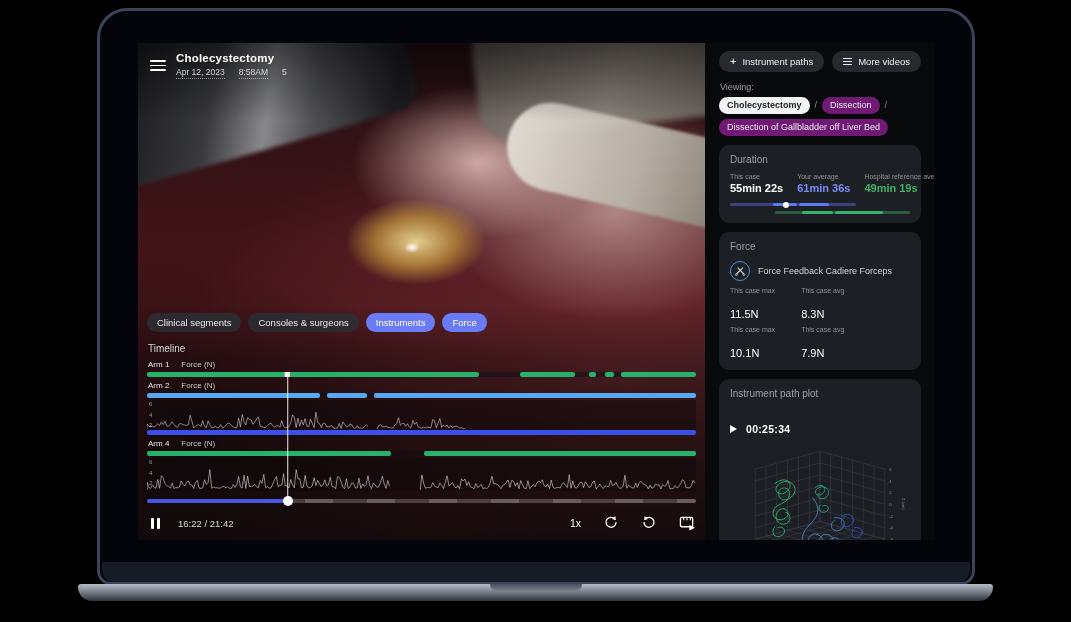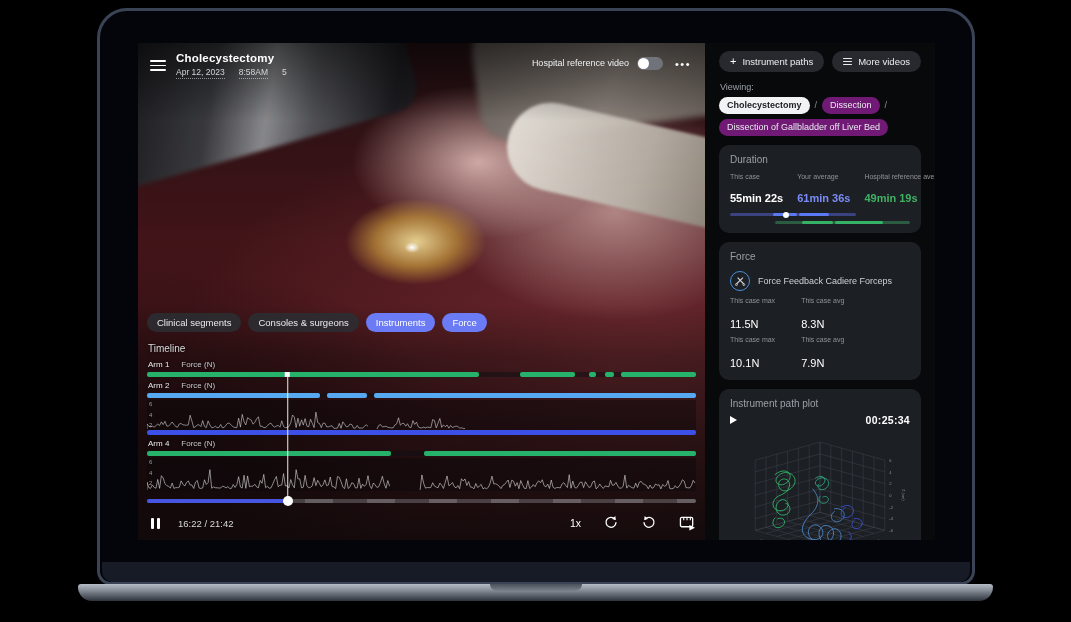--- a/index.html
+++ b/index.html
@@ -107,36 +107,36 @@
   .crumbs { display:flex; flex-wrap:wrap; gap:5px; align-items:center; line-height:1; }
   .chip { font-size:9px; padding:4px 8px; border-radius:10px; cursor:pointer; white-space:nowrap; }
   .chip.light { background:#f2f3f4; color:#1b1d21; font-weight:700; }
   .chip.dark { background:#701a75; color:#e8eaed; }
   .crumb-sep { color:#8a8f94; font-size:9px; }
 
   .card { background:#1c1f24; border-radius:10px; padding:9px 11px; margin-top:9px; }
   .card-title { font-size:10px; color:#9aa0a6; }
   .dur-stats { display:flex; gap:14px; margin-top:8px; }
   .dur-label { font-size:7px; color:#8f9499; white-space:nowrap; }
-  .dur-val { font-size:11px; font-weight:700; margin-top:12px; white-space:nowrap; }
+  .dur-val { font-size:11px; font-weight:700; margin-top:2px; white-space:nowrap; }
   .dbar { position:relative; height:3px; margin-top:5px; }
   .dbar .track,.dbar .bseg { position:absolute; top:0; height:100%; border-radius:2px; }
   .dbar .ddot { position:absolute; top:-1.5px; width:6px; height:6px; border-radius:50%; background:#fff; transform:translateX(-50%); }
   .dbars { margin-top:9px; }
 
   .inst-row { display:flex; align-items:center; gap:8px; margin-top:9px; }
   .inst-ring { width:20px; height:20px; border-radius:50%; border:1.5px solid #888; flex:none;
                display:flex; align-items:center; justify-content:center; }
   .inst-name { font-size:9px; color:#cfd2d4;text-align:center; }
   .inst-stats { display:flex; gap:26px; margin:6px 0 2px 0; }
   .stat-label { font-size:7px; color:#8f9499; white-space:nowrap; }
   .stat-val { font-size:11px; font-weight:400; color:#fff; margin-top:14px; }
 
   .plot-card { padding-bottom:4px; }
-  .play-row { display:flex; align-items:center; gap:9px; margin-top:5px; cursor:pointer;justify-content:space-between; }
+  .play-row { display:flex; align-items:center; gap:9px; margin-top:24px; cursor:pointer; }
   .play-tri { width:0; height:0; border-left:7px solid #fff; border-top:4.5px solid transparent;
               border-bottom:4.5px solid transparent; }
   .plot-time { font-size:10.5px; color:#fff; font-weight:600; letter-spacing:.3px; }
   .plot3d-wrap { margin-top:2px; display:flex; justify-content:center; }
 
   svg text { font-family:"Liberation Sans","DejaVu Sans",sans-serif; }
 </style>
 </head>
 <body>
 
@@ -157,27 +157,20 @@
             <i></i>
             <i></i>
           </div>
         <div class="title-block">
           <div class="vid-title">Cholecystectomy</div>
           <div class="vid-sub">
             <span class="u-dot">Apr 12, 2023</span>
             <span class="u-dot">8:58AM</span>
             <span>5</span>
           </div>
-        </div>
-        <div class="ref-row">
-          <span class="ref-label">Hospital reference video</span>
-          <div class="toggle">
-              <div class="knob"></div>
-            </div>
-          <div class="ellipsis">•••</div>
         </div>
       </div>
 
       <div class="bottom-block">
         <div class="tabs">
           <div class="tab">Clinical segments</div>
           <div class="tab">Consoles &amp; surgeons</div>
           <div class="tab active">Instruments</div>
           <div class="tab active">Force</div>
         </div>

